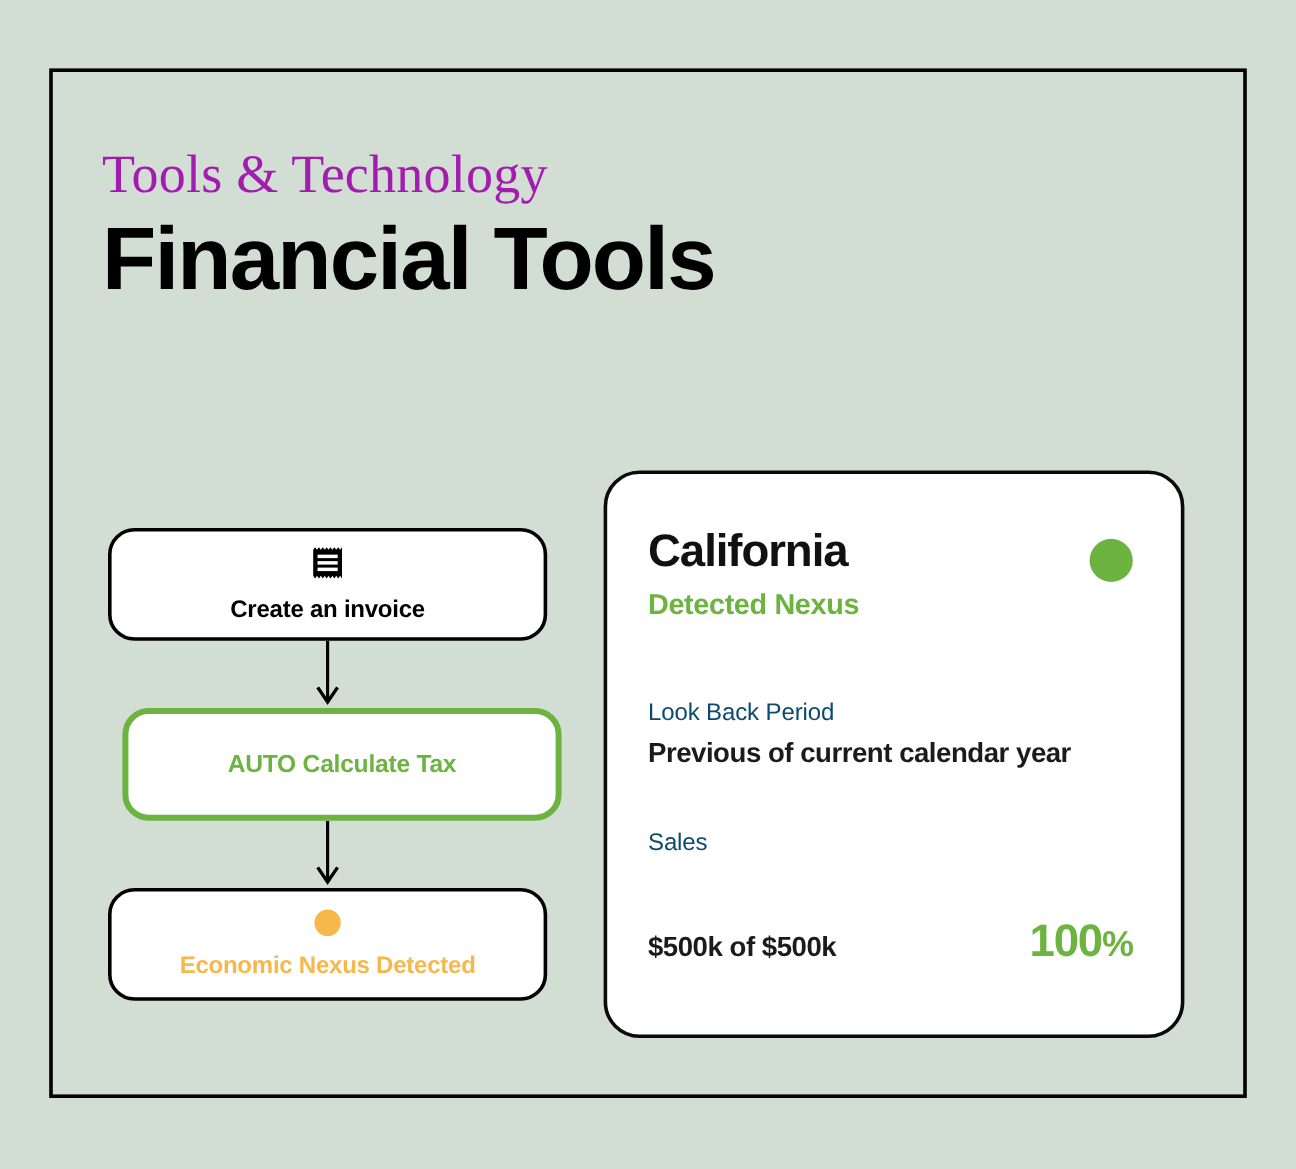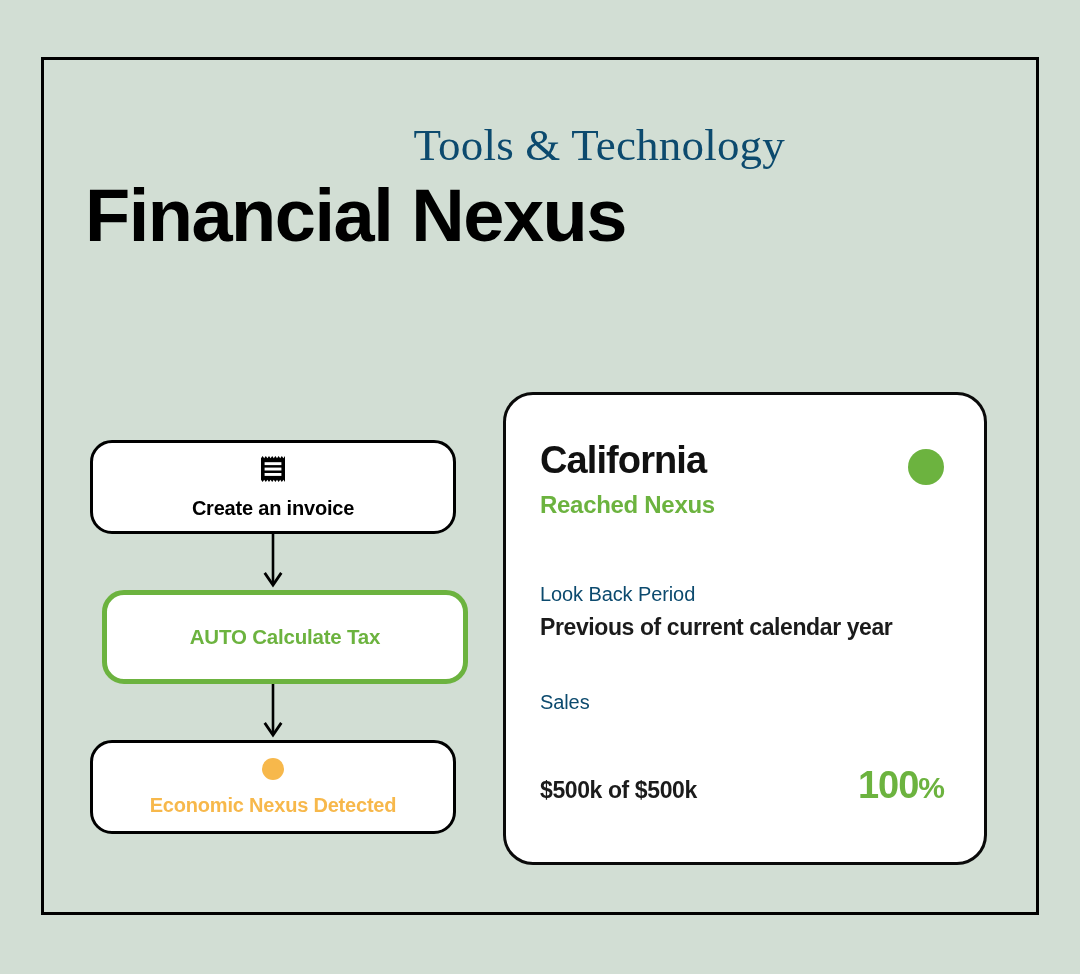--- a/index.html
+++ b/index.html
@@ -36,25 +36,24 @@
   .header {
     position: absolute;
     left: 85px;
     top: 120px;
     width: 700px;
   }
   .eyebrow {
     font-family: "Liberation Serif", serif;
     font-size: 45px;
     font-weight: 400;
-    color: #0c4a6e;
+    color: #a21caf;
     line-height: 1.12;
     letter-spacing: 0.2px;
     white-space: nowrap;
-    text-align: right;
   }
   .title {
     font-family: "Liberation Sans", sans-serif;
     font-size: 74px;
     font-weight: bold;
     color: #000;
     line-height: 1.08;
     letter-spacing: -1.5px;
     margin-top: 6px;
     white-space: nowrap;
@@ -209,21 +208,21 @@
 </style>
 </head>
 <body>
 
 <div id="stage">
 
   <div class="outer-frame"></div>
 
   <div class="header">
     <div class="eyebrow">Tools &amp; Technology</div>
-    <div class="title">Financial Nexus</div>
+    <div class="title">Financial Tools</div>
   </div>
 
   <div class="flow">
 
     <div class="flow-box step-1">
       <div class="flow-row">
         <span>
           <svg class="receipt-icon" viewBox="0 0 26 28" xmlns="http://www.w3.org/2000/svg">
             <path fill="#000000" d="M1 3.2 L2.6 1 L4.2 3.2 L5.8 1 L7.4 3.2 L9 1 L10.6 3.2 L12.2 1 L13.8 3.2 L15.4 1 L17 3.2 L18.6 1 L20.2 3.2 L21.8 1 L23.4 3.2 L25 1 L25 27 L23.4 24.8 L21.8 27 L20.2 24.8 L18.6 27 L17 24.8 L15.4 27 L13.8 24.8 L12.2 27 L10.6 24.8 L9 27 L7.4 24.8 L5.8 27 L4.2 24.8 L2.6 27 L1 24.8 Z"></path>
             <rect x="4.6" y="7.2" width="16.8" height="2.9" fill="#ffffff"></rect>
@@ -262,21 +261,21 @@
       </div>
     </div>
 
   </div>
 
   <div class="status-card">
 
     <div class="card-head">
       <div>
         <div class="card-state">California</div>
-        <div class="card-substate">Reached Nexus</div>
+        <div class="card-substate">Detected Nexus</div>
       </div>
       <span class="status-dot"></span>
     </div>
 
     <div class="field-group">
       <div class="field-label">Look Back Period</div>
       <div class="field-value">Previous of current calendar year</div>
     </div>
 
     <div class="field-group sales">

